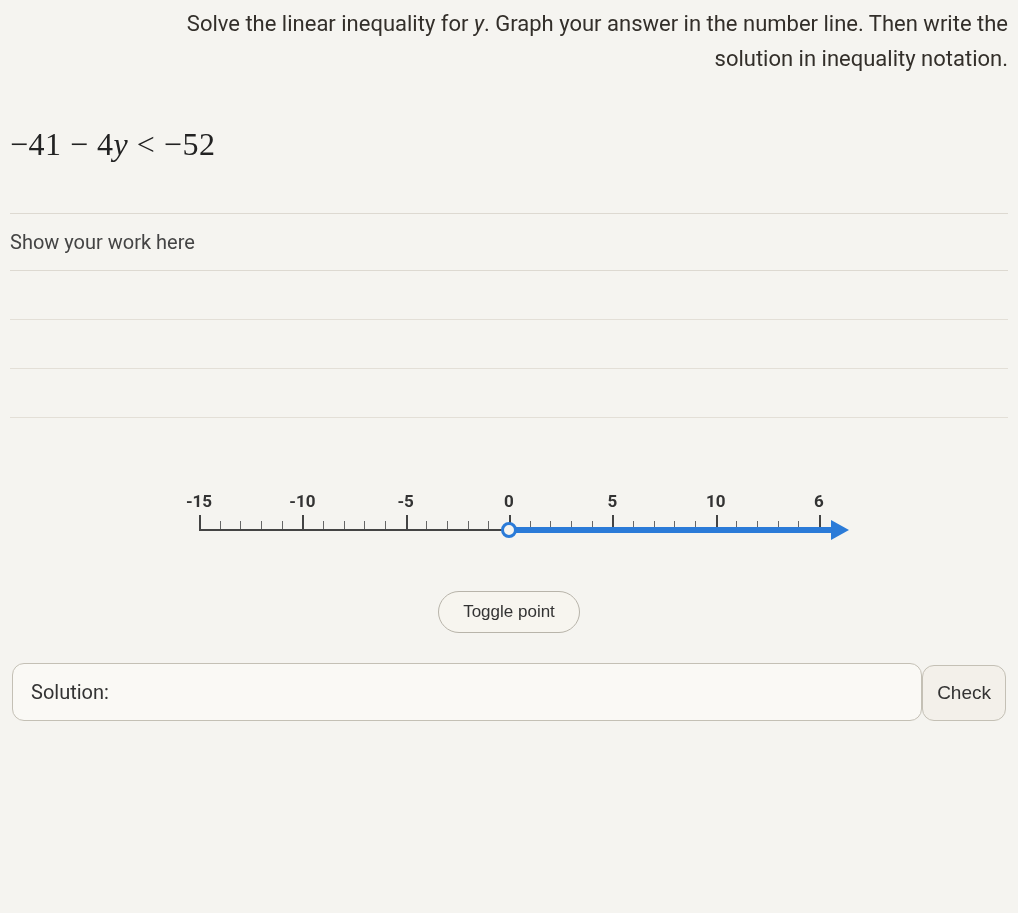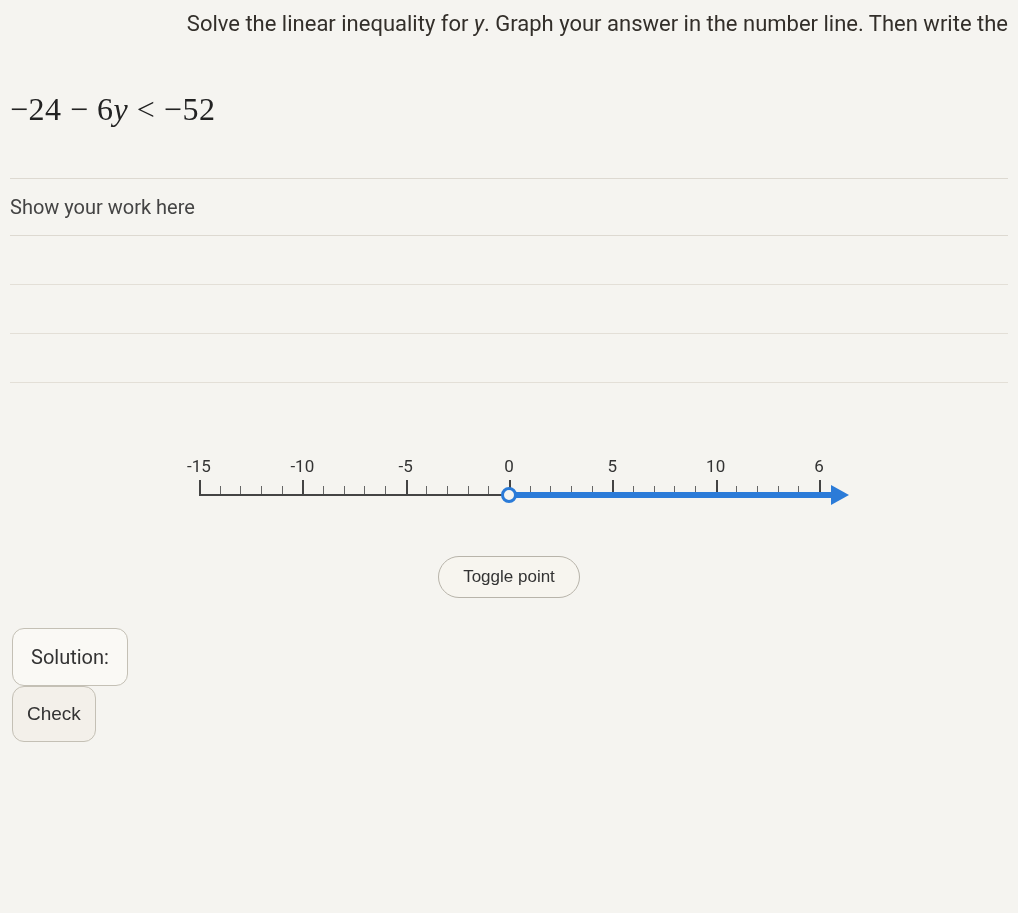--- a/index.html
+++ b/index.html
@@ -53,21 +53,21 @@
     height: 60px;
   }
   .nl-labels {
     position: absolute;
     top: 0;
     left: 0;
     right: 0;
     display: flex;
     justify-content: space-between;
     font-size: 17px;
-    font-weight: 400;
+    font-weight: 700;
     color: #333;
   }
   .nl-labels span { width: 30px; text-align: center; margin-left:-15px; margin-right:-15px; }
   .nl-axis {
     position: absolute;
     top: 38px;
     left: 0;
     right: 0;
     height: 2px;
     background: #444;
@@ -118,23 +118,22 @@
     border: 1px solid #b8b4aa;
     background: #f7f5ef;
     border-radius: 22px;
     padding: 10px 24px;
     font-size: 17px;
     color: #333;
     cursor: pointer;
   }
   .bottom-row {
     display:flex;
-    align-items:flex-start;
+    align-items:flex-end;
     padding: 0 2px;
-    flex-direction: column;
   }
   .solution-input {
     flex: 1;
     border: 1px solid #c4c0b5;
     border-radius: 12px;
     padding: 16px 18px;
     font-size: 20px;
     color: #333;
     background: #faf9f5;
   }
@@ -147,24 +146,25 @@
     background: #f3f0ea;
     cursor:pointer;
   }
 </style>
 </head>
 <body>
 
 <div class="container">
   <div class="question-text">
     <span>Solve the linear inequality for </span><span class="var">y</span><span>. Graph your answer in the number line. Then write the</span><br>
+    <span>solution in inequality notation.</span>
   </div>
 
   <div class="equation">
-    <span>−24 − 6</span><span class="var">y</span><span> &lt; −52</span>
+    <span>−41 − 4</span><span class="var">y</span><span> &lt; −52</span>
   </div>
 
   <hr class="divider">
   <div class="work-label">Show your work here</div>
   <hr class="divider">
   <div class="work-area"></div>
 
   <div class="chart-wrap">
     <div class="numline">
       <div class="nl-labels">

